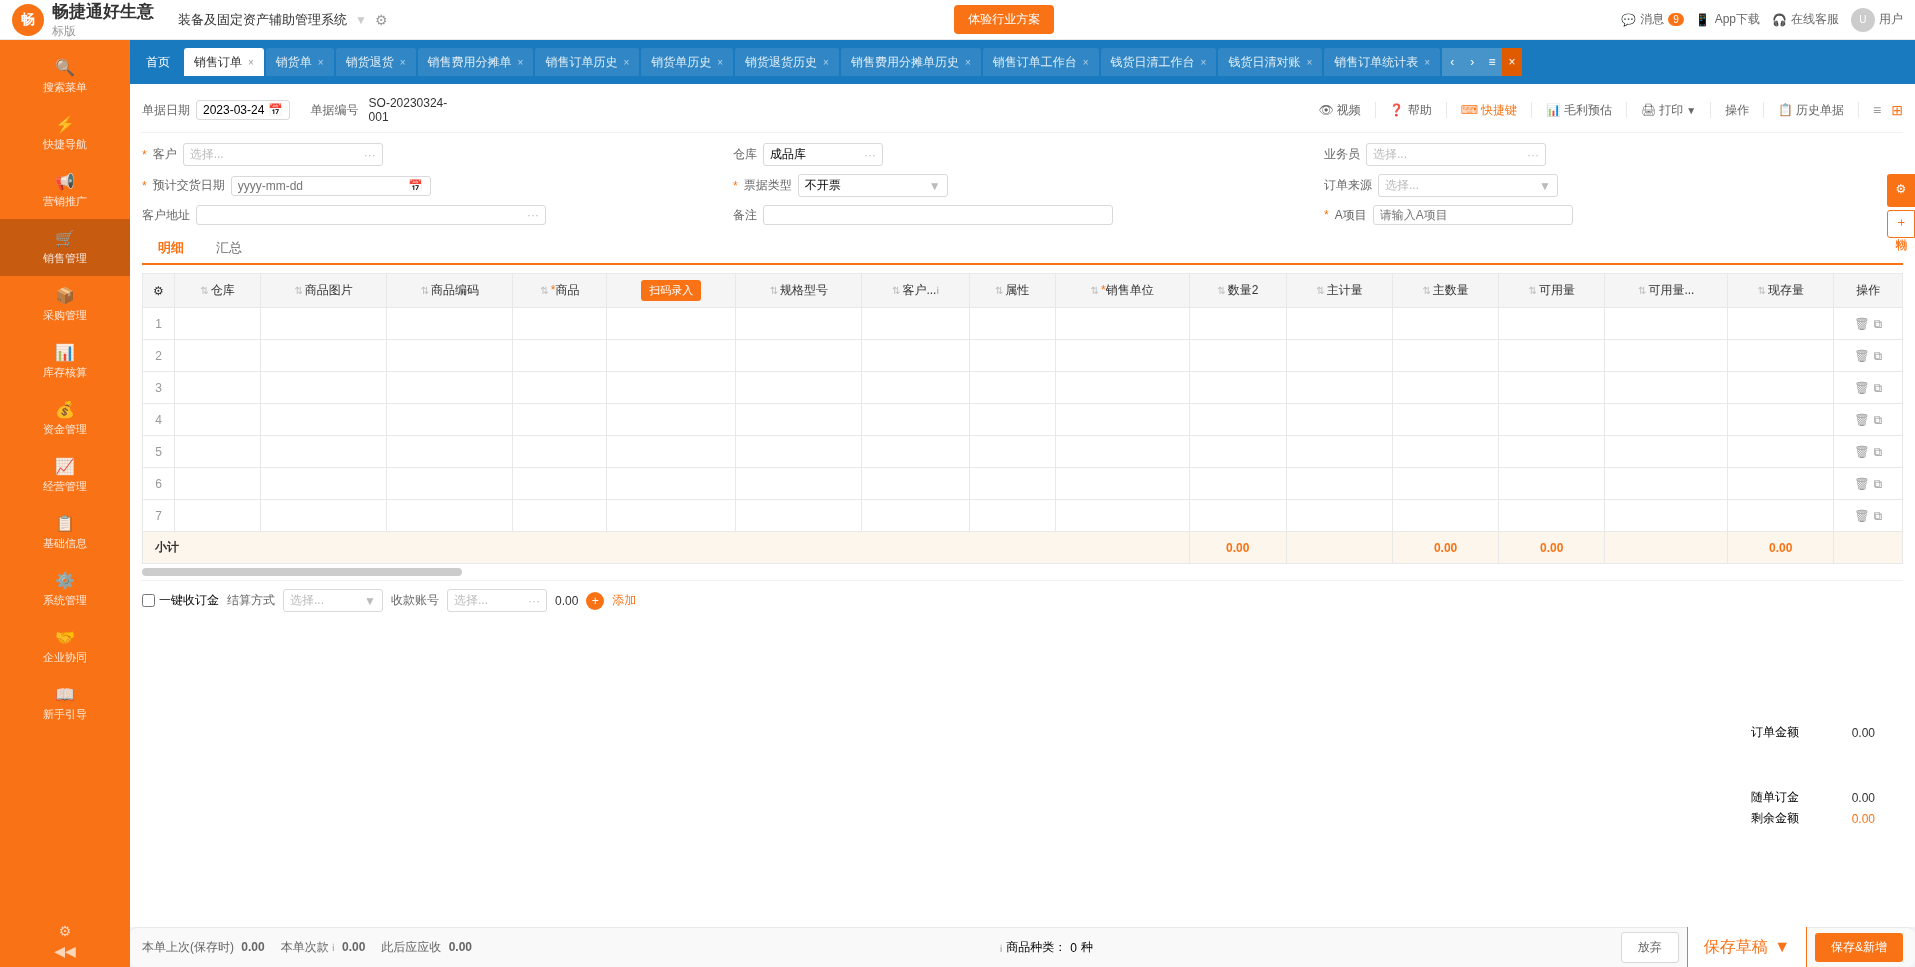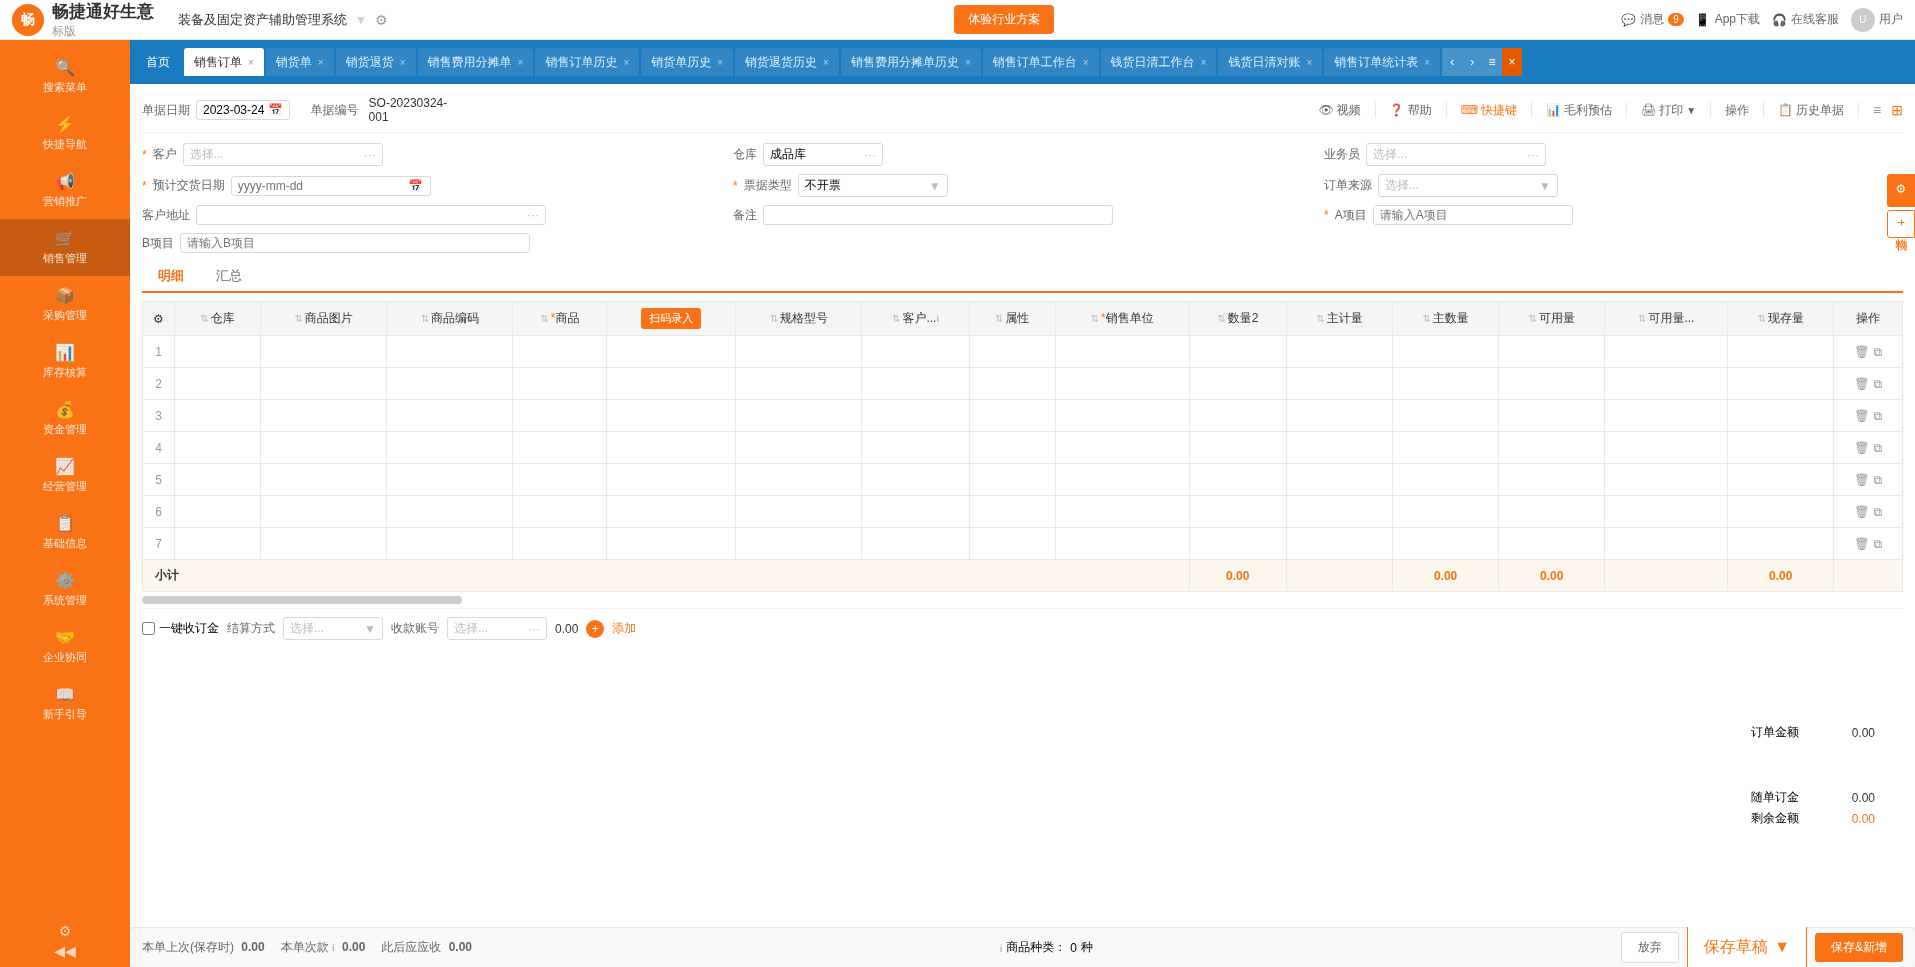--- a/index.html
+++ b/index.html
@@ -377,28 +377,20 @@
           </div>
           <div style="display:flex; align-items:center; gap:6px; flex:1;">
             <span style="color:#f97316;">*</span>
             <span class="form-label">A项目</span>
             <div style="border:1px solid #d9d9d9; border-radius:3px; padding:2px 6px; background:white; min-width:200px;">
               <input type="text" style="border: none; outline: none; font-size: 12px; width: 100%; color: rgb(187, 187, 187);" placeholder="请输入A项目">
             </div>
           </div>
         </div>
 
-        <div class="form-row">
-          <div style="display:flex; align-items:center; gap:6px;">
-            <span class="form-label">B项目</span>
-            <div style="border:1px solid #d9d9d9; border-radius:3px; padding:2px 6px; background:white; min-width:350px;">
-              <input type="text" style="border: none; outline: none; font-size: 12px; width: 100%; color: rgb(187, 187, 187);" placeholder="请输入B项目">
-            </div>
-          </div>
-        </div>
 
         <div class="content-tabs">
           <div class="content-tab active">明细</div>
           <div class="content-tab">汇总</div>
         </div>
 
         <div class="table-container">
           <table class="data-table">
             <thead>
               <tr>

